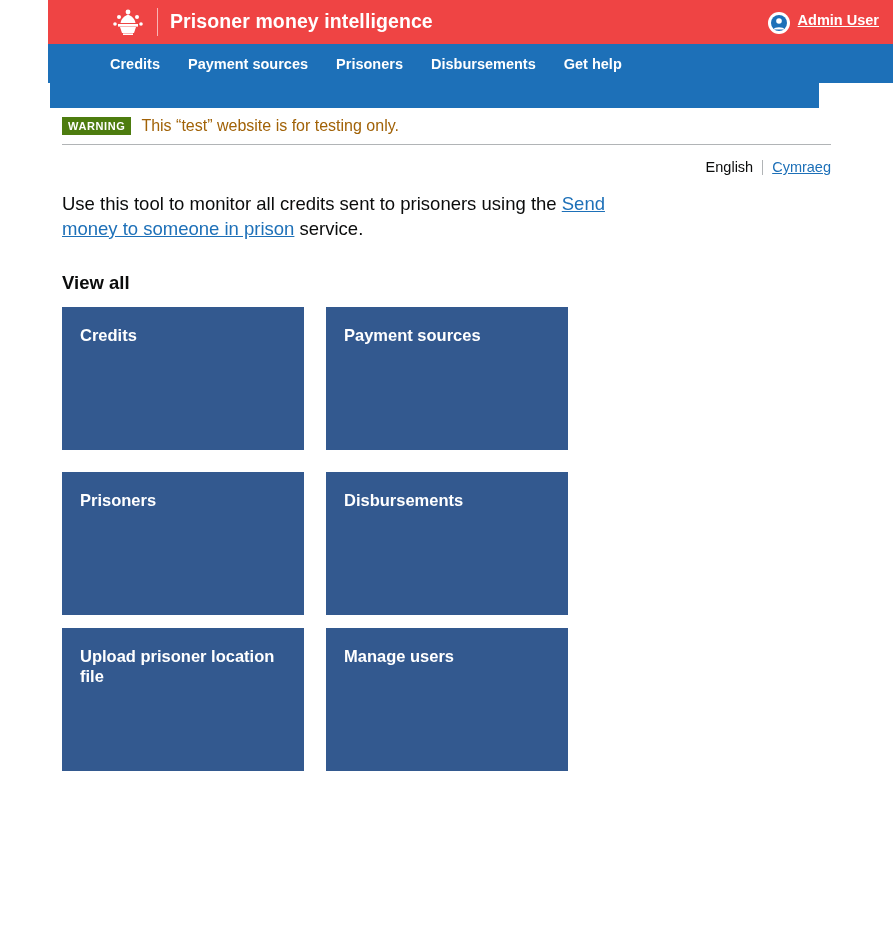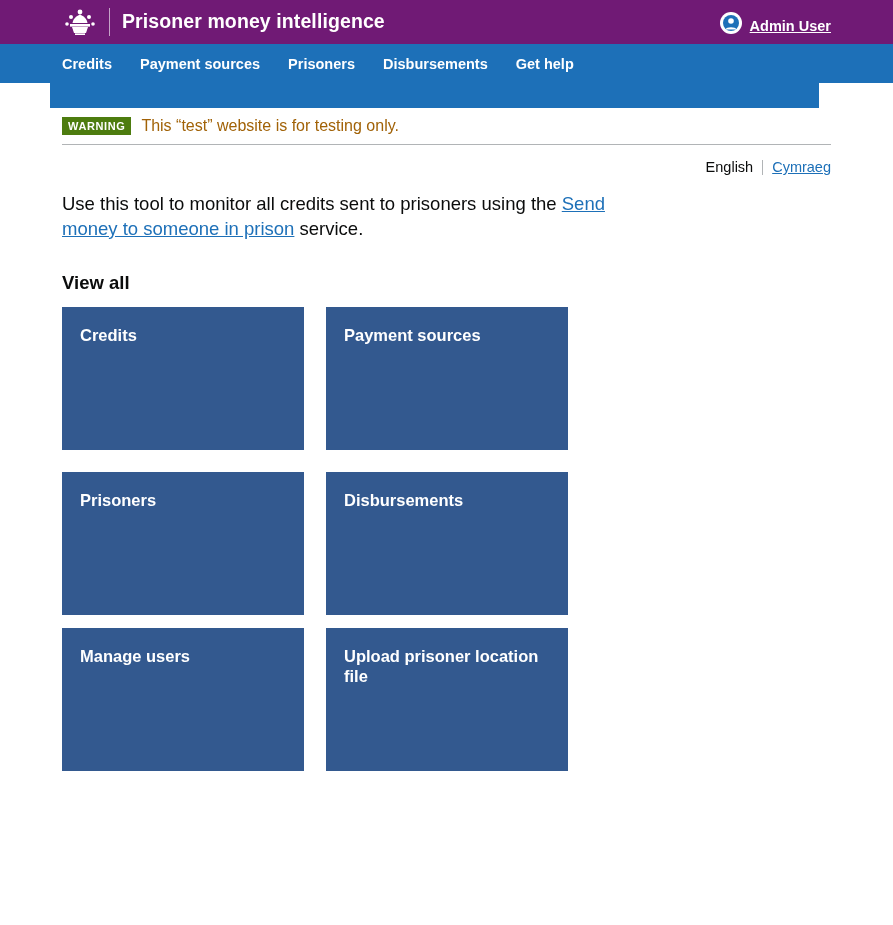--- a/index.html
+++ b/index.html
@@ -9,23 +9,24 @@
     width: 893px;
     height: 925px;
     background: #ffffff;
     font-family: "Liberation Sans", sans-serif;
     color: #0b0c0c;
     overflow: hidden;
   }
 
   
   .gov-header {
-    background: #701a75;
+    background: #ef4444;
     height: 83px;
     position: relative;
+    margin-left: 48px;
   }
   .header-inner {
     position: relative;
     width: 893px;
     height: 83px;
   }
   .header-top {
     display: flex;
     align-items: center;
     height: 44px;
@@ -59,21 +60,21 @@
     font-weight: bold;
     letter-spacing: 0.1px;
     line-height: 1.1;
     white-space: nowrap;
   }
   .account-area {
     position: absolute;
     right: 62px;
     top: 12px;
     display: flex;
-    align-items: flex-end;
+    align-items: flex-start;
     gap: 8px;
   }
   .avatar-icon {
     width: 22px;
     height: 22px;
     border-radius: 50%;
     background: #ffffff;
     display: flex;
     align-items: center;
     justify-content: center;
@@ -299,21 +300,21 @@
       <span>Prisoners</span>
     </div>
     <div class="card">
       <span>Disbursements</span>
     </div>
   </div>
 
 
   <div class="card-grid">
     <div class="card">
+      <span class="card-wide-text">Upload prisoner location file</span>
+    </div>
+    <div class="card">
       <span>Manage users</span>
-    </div>
-    <div class="card">
-      <span class="card-wide-text">Upload prisoner location file</span>
     </div>
   </div>
 
   <div class="spacer-bottom"></div>
 </div>
 
 </body></html>

